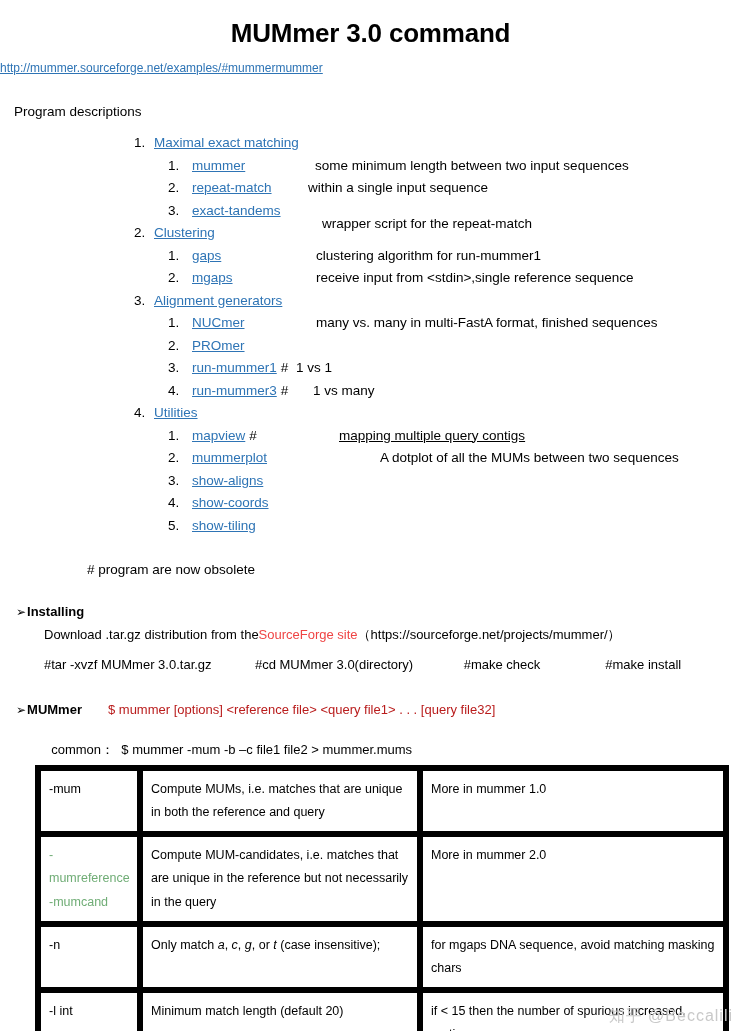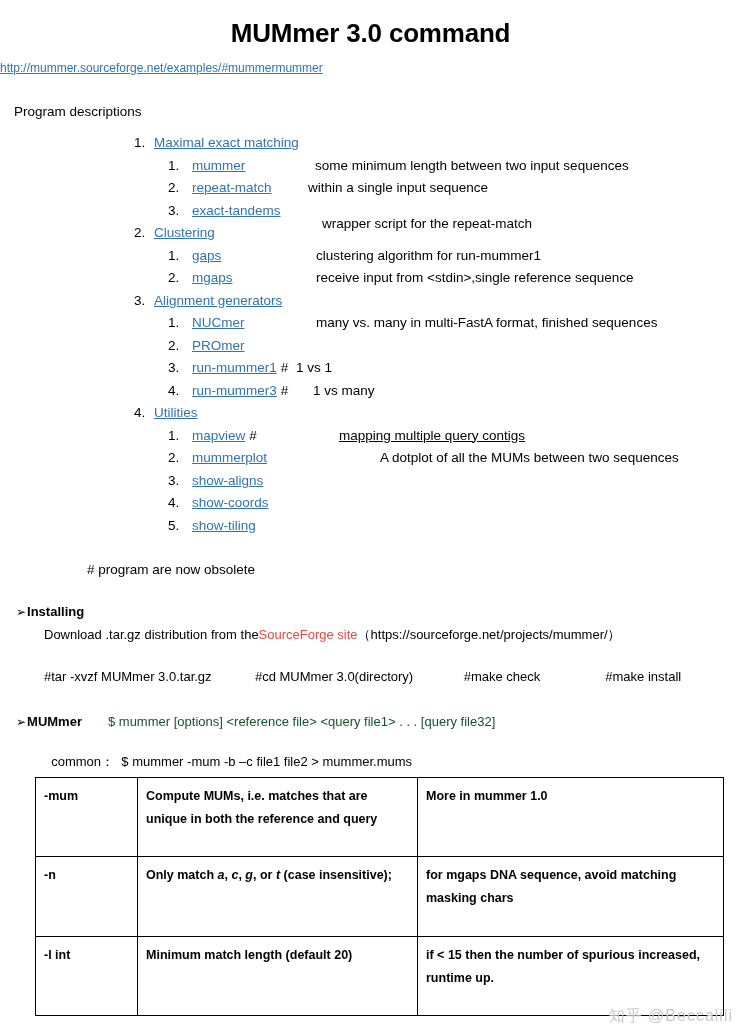--- a/index.html
+++ b/index.html
@@ -113,54 +113,53 @@
   }
   .sec-installing { margin-top: 27px; }
   .sec-mummer { margin-top: 30px; }
 
   .install-line1 {
     font-size: 13px;
     margin: 7px 0 0 44px;
   }
   .install-line2 {
     font-size: 13px;
-    margin: 25px 0 0 44px;
+    margin: 13px 0 0 44px;
     white-space: pre;
   }
   .sf-link {
     color: #ef4444;
   }
 
   .mummer-cmd {
-    color: #14532d;
+    color: #b91c1c;
     font-size: 13px;
     font-weight: normal;
     margin-left: 26px;
     white-space: pre;
   }
   .common-line {
     font-size: 13px;
     margin: 9px 0 0 44px;
     white-space: pre;
   }
 
   
   table.opts {
     border-collapse: collapse;
     margin: 6px 0 0 35px;
     width: 688px;
     table-layout: fixed;
   }
   table.opts td {
-    border: 1px solid #000000;
+    border: 6px solid #000000;
     font-size: 12.5px;
-    padding: 7px 7px 25px 8px;
+    padding: 7px 7px 7px 8px;
     vertical-align: top;
     line-height: 1.85;
-    font-weight: bold;
   }
   td.c-opt   { width: 102px; }
   td.c-desc  { width: 280px; }
   td.c-note  { width: 306px; }
 
   .opt-green { color: #70AD76; }
   .ital { font-style: italic; }
 
   
   .watermark {
@@ -309,20 +308,25 @@
 <div class="common-line">
   <span>common：</span><span>  </span><span>$ mummer -mum -b –c file1 file2 &gt; mummer.mums</span>
 </div>
 
 <table class="opts">
   <tbody id="opts-body">
       <tr>
         <td class="c-opt">-mum</td>
         <td class="c-desc">Compute MUMs, i.e. matches that are unique in both the reference and query</td>
         <td class="c-note">More in mummer 1.0</td>
+      </tr>
+      <tr>
+        <td class="c-opt opt-green">-mumreference -mumcand</td>
+        <td class="c-desc">Compute MUM-candidates, i.e. matches that are unique in the reference but not necessarily in the query</td>
+        <td class="c-note">More in mummer 2.0</td>
       </tr>
       <tr>
         <td class="c-opt">-n</td>
         <td class="c-desc">Only match <span class="ital">a</span>, <span class="ital">c</span>, <span class="ital">g</span>, or <span class="ital">t</span> (case insensitive);</td>
         <td class="c-note">for mgaps DNA sequence, avoid matching masking chars</td>
       </tr>
       <tr>
         <td class="c-opt">-l int</td>
         <td class="c-desc">Minimum match length (default 20)</td>
         <td class="c-note">if &lt; 15 then the number of spurious increased, runtime up.</td>

